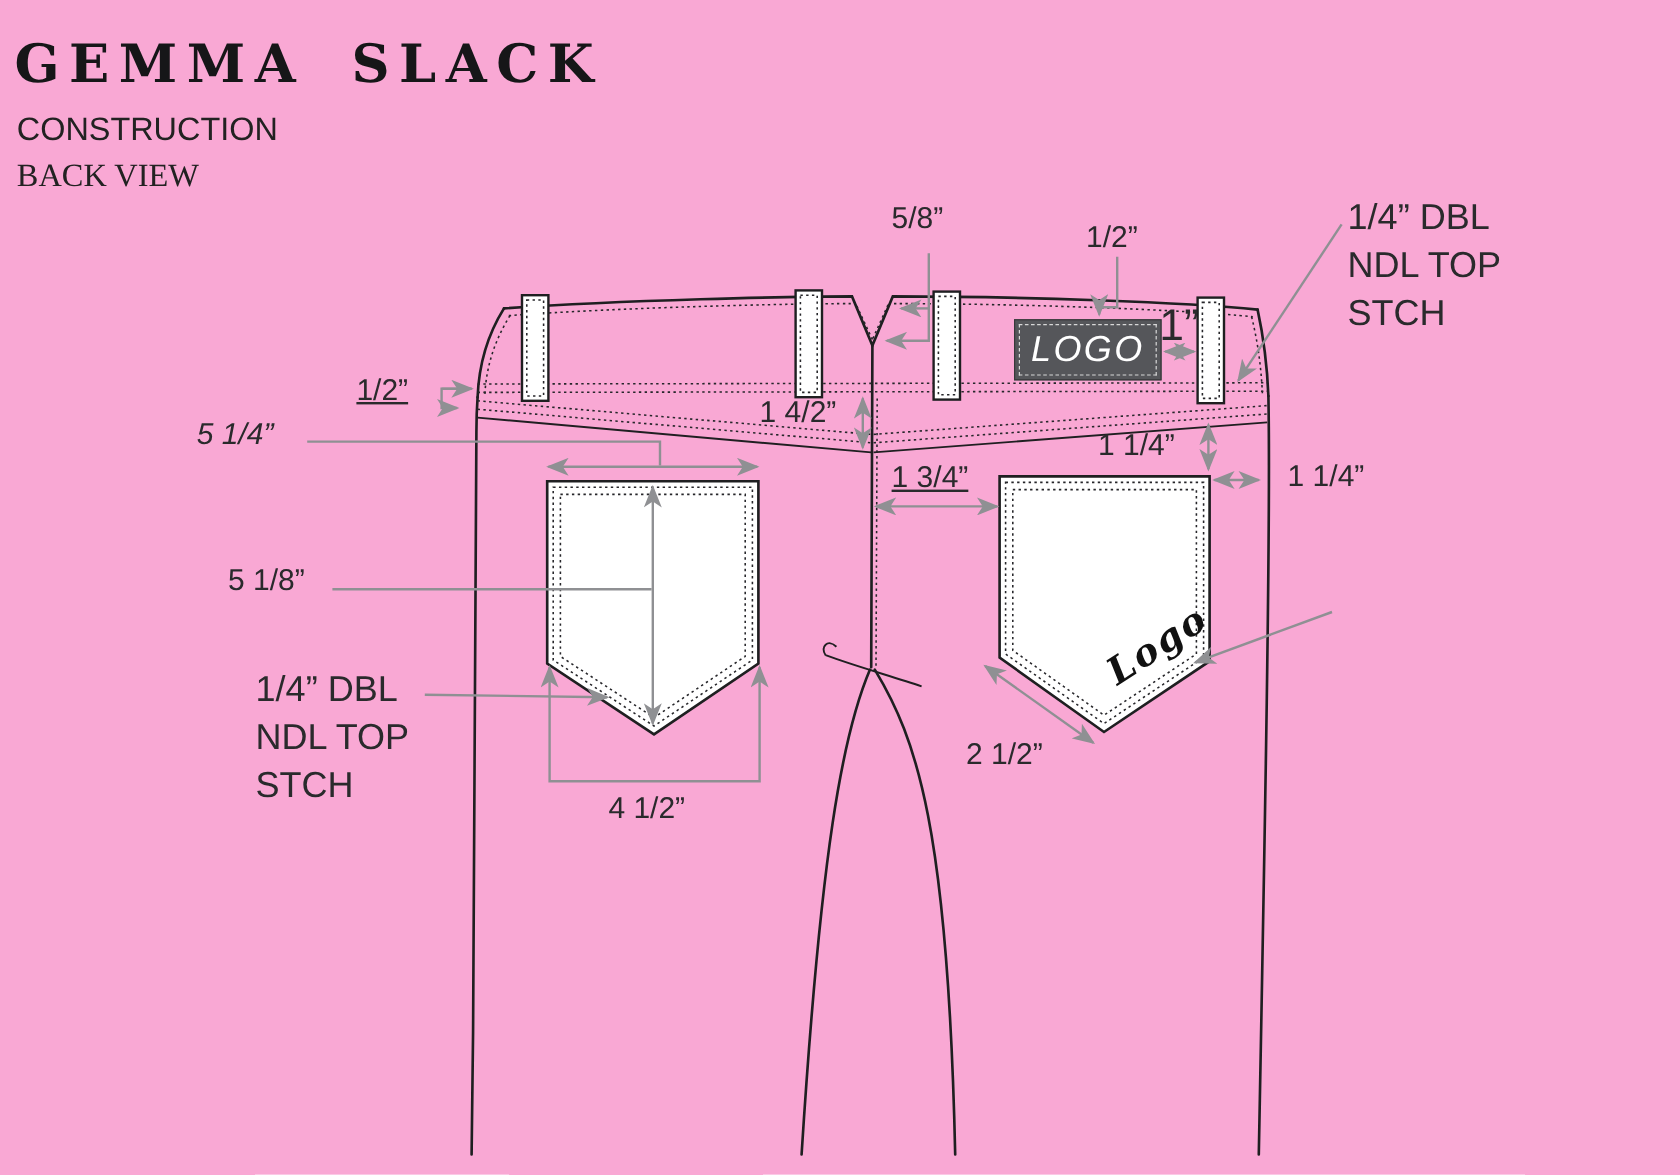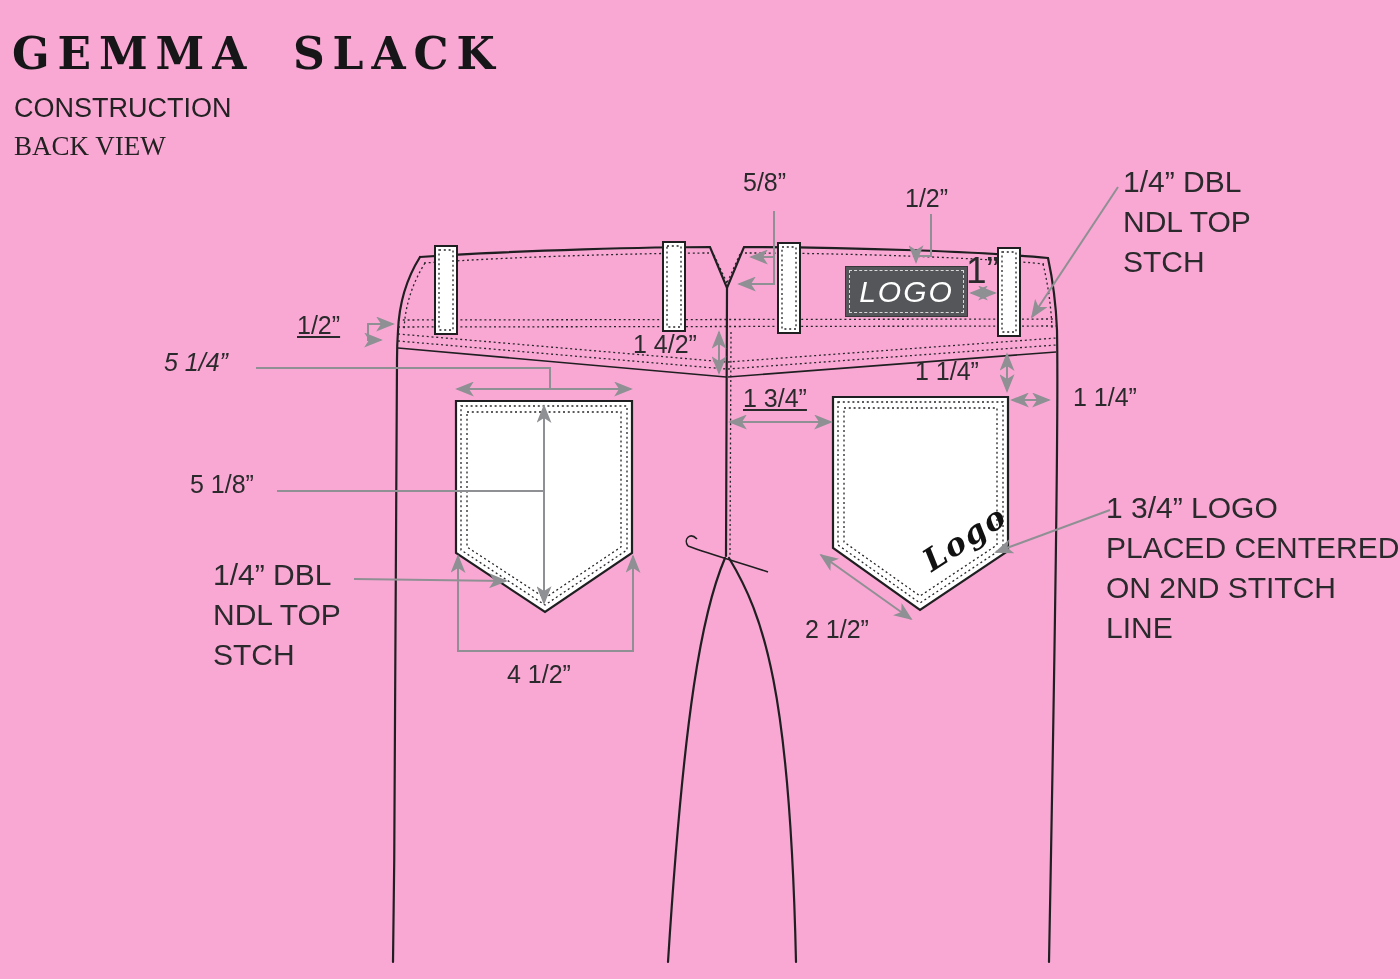--- a/index.html
+++ b/index.html
@@ -168,18 +168,14 @@
   <div class="lbl" style="left:190px;top:470px;">5 1/8”</div>
   <div class="lbl" style="left:507px;top:660px;">4 1/2”</div>
   <div class="lbl" style="left:805px;top:615px;">2 1/2”</div>
 
   <div class="lbl note" style="left:1123px;top:146px;">1/4” DBL
 NDL TOP
 STCH</div>
   <div class="lbl note" style="left:213px;top:539px;">1/4” DBL
 NDL TOP
 STCH</div>
-  <div class="lbl note" style="left:1106px;top:472px;">1 3/4” LOGO
-PLACED CENTERED
-ON 2ND STITCH
-LINE</div>
 
 </div>
 
 </body></html>

